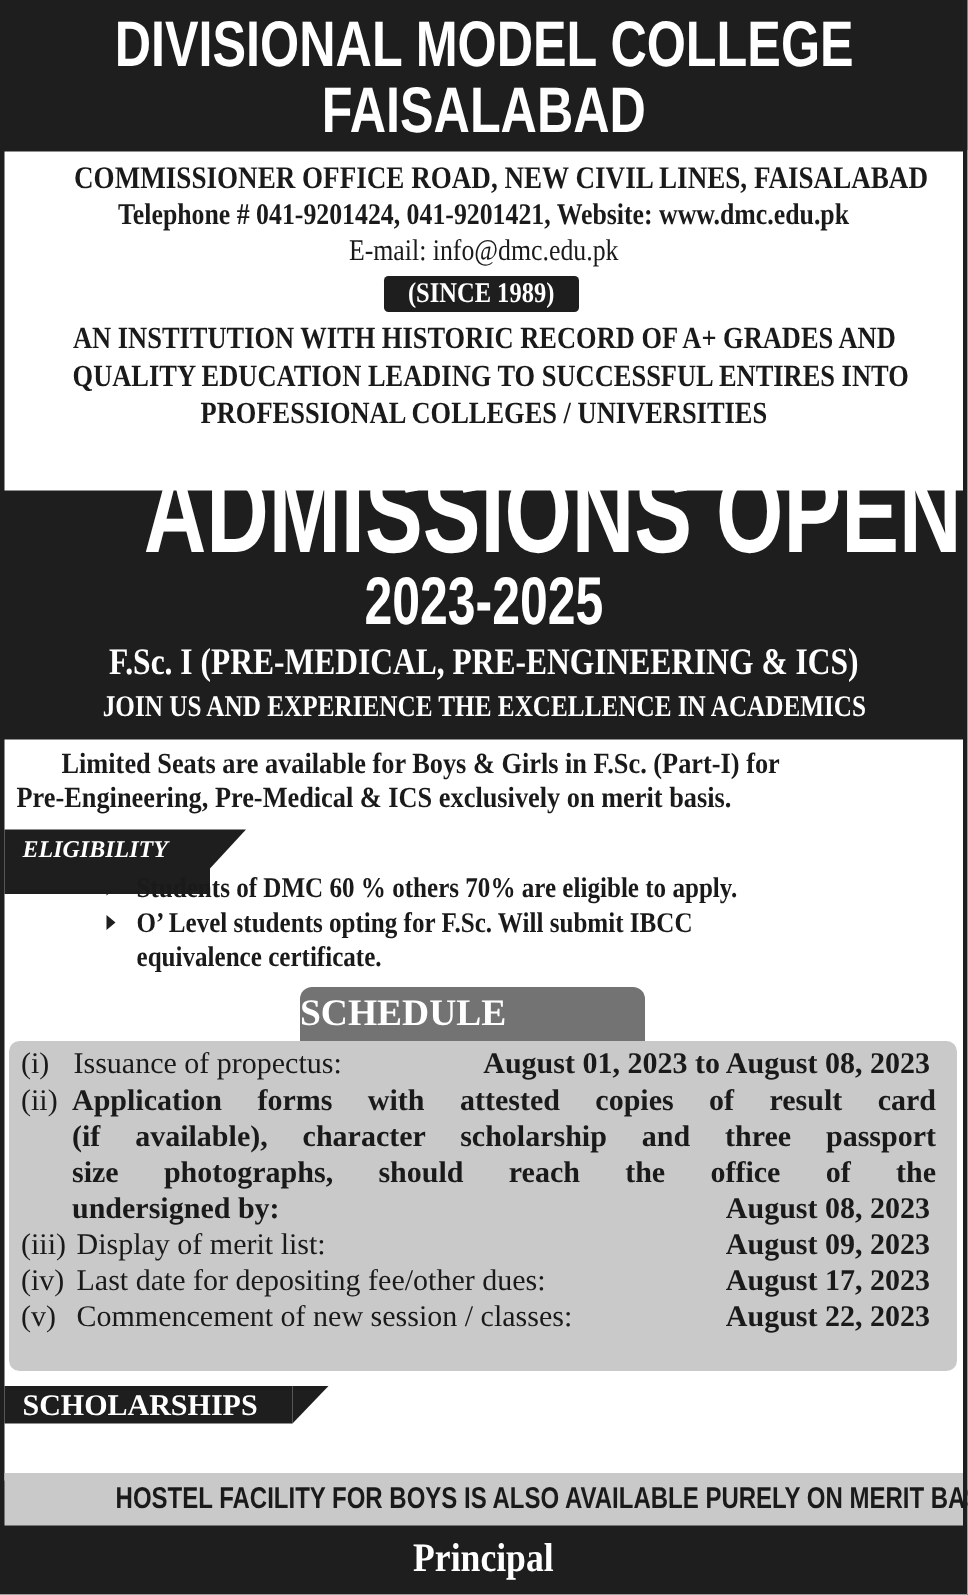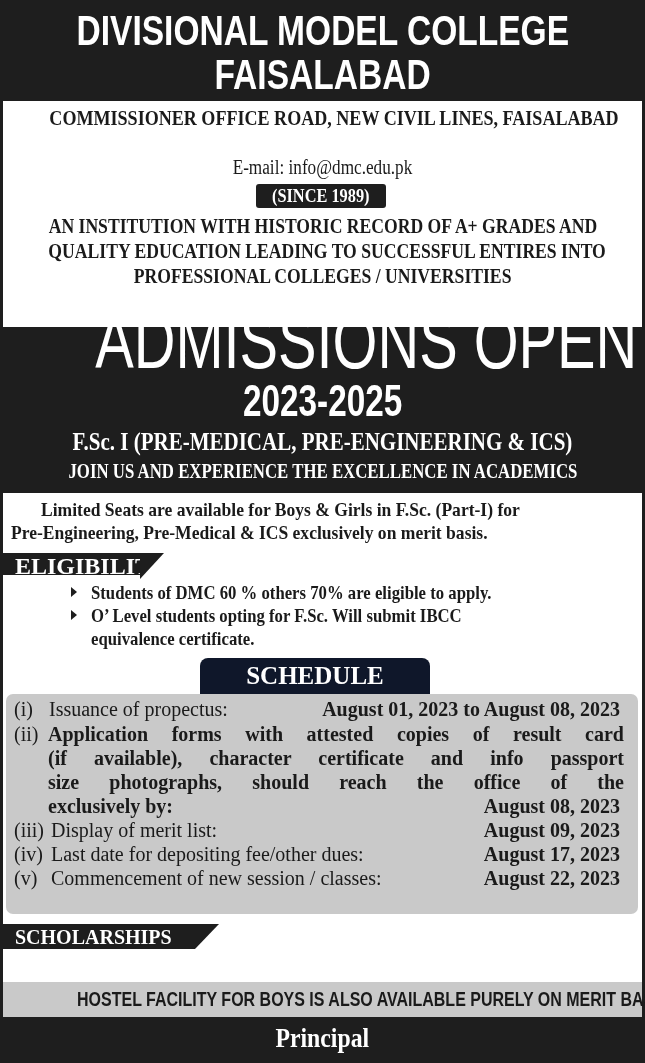--- a/index.html
+++ b/index.html
@@ -13,39 +13,39 @@
   .top-band .l2 { position:absolute; left:0; right:0; top:52px; font-size:43px; font-weight:bold; line-height:44px; }
 
   .info-box { position:absolute; left:3px; top:101px; width:639px; height:226px; background:#fff; text-align:center; }
   .info-box .addr { position:absolute; left:0; right:0; top:5px; font-size:21px; font-weight:bold; line-height:24px; }
   .info-box .tel { position:absolute; left:0; right:0; top:30px; font-size:20px; font-weight:bold; line-height:24px; }
   .info-box .mail { position:absolute; left:0; right:0; top:54px; font-size:20px; font-weight:normal; line-height:24px; }
   .since { position:absolute; left:253px; top:83px; width:130px; height:24px; background:#1e1e1e; color:#fff; border-radius:3px; font-size:19px; font-weight:bold; line-height:24px; text-align:center; }
   .info-box .hist { position:absolute; left:0; right:0; top:113px; font-size:20.5px; font-weight:bold; line-height:25px; }
 
   .adm-band { position:absolute; left:0; top:296px; width:645px; height:196px; color:#fff; text-align:center; }
-  .adm-band .big { position:absolute; left:0; right:0; top:2px; font-size:78px; font-weight:normal; line-height:86px; }
+  .adm-band .big { position:absolute; left:0; right:0; top:2px; font-size:78px; font-weight:bold; line-height:86px; }
   .adm-band .years { position:absolute; left:0; right:0; top:80px; font-size:45px; font-weight:bold; line-height:50px; }
   .adm-band .fsc { position:absolute; left:0; right:0; top:131px; font-size:25px; font-weight:bold; line-height:30px; }
   .adm-band .join { position:absolute; left:0; right:0; top:163px; font-size:20px; font-weight:bold; line-height:24px; }
 
   .main-box { position:absolute; left:3px; top:493px; width:639px; height:494px; background:#fff; }
   .intro { position:absolute; left:8px; right:6px; top:5px; font-size:19.5px; font-weight:bold; line-height:23px; }
   .intro .ind { padding-left:30px; }
 
   .tag { position:absolute; left:0; background:#1e1e1e; color:#fff; font-weight:bold; }
   .tag::after { content:""; position:absolute; right:-24px; top:0; border-style:solid; border-width:0 24px 26px 0; border-color:transparent transparent #1e1e1e transparent; }
-  .tag.elig { top:60px; width:137px; height:22px; font-size:24px; line-height:27px; padding-left:12px; box-sizing:border-box; }
+  .tag.elig { top:60px; width:137px; height:43px; font-size:16px; line-height:27px; padding-left:12px; box-sizing:border-box;font-style:italic; }
   .tag.elig::after { border-width:0 0 26px 24px; border-color:transparent transparent transparent #1e1e1e; right:-24px; }
 
   .bullets { position:absolute; left:68px; top:88px; right:10px; font-size:19px; font-weight:bold; line-height:23px; }
   .bullets .b { position:relative; padding-left:20px; }
   .bullets .b .arr { position:absolute; left:0; top:6px; width:0; height:0; border-top:5px solid transparent; border-bottom:5px solid transparent; border-left:6px solid #1e1e1e; }
 
-  .sched-title { position:absolute; left:197px; top:165px; width:230px; height:38px; background:#0f172a; color:#fff; border-radius:8px 8px 0 0; font-size:25px; font-weight:bold; line-height:36px; text-align:center; }
+  .sched-title { position:absolute; left:197px; top:165px; width:230px; height:38px; background:#737373; color:#fff; border-radius:8px 8px 0 0; font-size:25px; font-weight:bold; line-height:36px; }
   .sched-box { position:absolute; left:3px; top:201px; width:632px; height:220px; background:#c9c9c9; border-radius:7px; }
   .srow { position:absolute; left:8px; right:18px; font-size:20px; line-height:24px; white-space:nowrap; }
   .srow .num { position:absolute; left:0; }
   .srow .lbl { position:absolute; left:37px; }
   .srow .dt { position:absolute; right:0; font-weight:bold; }
   .srow.r1 .lbl { left:35px; }
   .sched-para { position:absolute; left:8px; right:14px; top:28px; font-size:20px; line-height:24px; }
   .sched-para .num { position:absolute; left:0; top:0; }
   .sched-para .txt { margin-left:34px; font-weight:bold; text-align:justify; text-align-last:justify; }
   .sched-para .txt.last { text-align-last:left; }
@@ -62,20 +62,21 @@
 
 <div class="page">
 
   <div class="top-band sans">
     <div class="l1"><span class="narrow">DIVISIONAL MODEL COLLEGE</span></div>
     <div class="l2"><span class="narrow">FAISALABAD</span></div>
   </div>
 
   <div class="info-box">
     <div class="addr"><span class="narrow" style="transform:scaleX(0.86)">COMMISSIONER OFFICE ROAD, NEW CIVIL LINES, FAISALABAD</span></div>
+    <div class="tel"><span class="narrow" style="transform:scaleX(0.86)">Telephone # 041-9201424, 041-9201421, Website: www.dmc.edu.pk</span></div>
     <div class="mail"><span class="narrow" style="transform:scaleX(0.86)">E-mail: info@dmc.edu.pk</span></div>
     <div class="since"><span class="narrow" style="transform:scaleX(0.86)">(SINCE 1989)</span></div>
     <div class="hist">
       <div><span class="narrow" style="transform:scaleX(0.86)">AN INSTITUTION WITH HISTORIC RECORD OF A+ GRADES AND</span></div>
       <div><span class="narrow" style="transform:scaleX(0.86)">QUALITY EDUCATION LEADING TO SUCCESSFUL ENTIRES INTO</span></div>
       <div><span class="narrow" style="transform:scaleX(0.86)">PROFESSIONAL COLLEGES / UNIVERSITIES</span></div>
     </div>
   </div>
 
   <div class="adm-band">
@@ -109,23 +110,23 @@
 
     <div class="sched-box">
       <div class="srow r1" style="top:3px">
         <span class="num">(i)</span>
         <span class="lbl">Issuance of propectus:</span>
         <span class="dt">August 01, 2023 to August 08, 2023</span>
       </div>
       <div class="sched-para">
         <span class="num">(ii)</span>
         <div class="txt">Application forms with attested copies of result card</div>
-        <div class="txt">(if available), character certificate and info passport</div>
+        <div class="txt">(if available), character scholarship and three passport</div>
         <div class="txt">size photographs, should reach the office of the</div>
-        <div class="txt last">exclusively by:</div>
+        <div class="txt last">undersigned by:</div>
       </div>
       <div class="srow" style="top:100px">
         <span class="dt">August 08, 2023</span>
       </div>
       <div class="srow" style="top:124px">
         <span class="num">(iii)</span>
         <span class="lbl">Display of merit list:</span>
         <span class="dt">August 09, 2023</span>
       </div>
       <div class="srow" style="top:148px">

